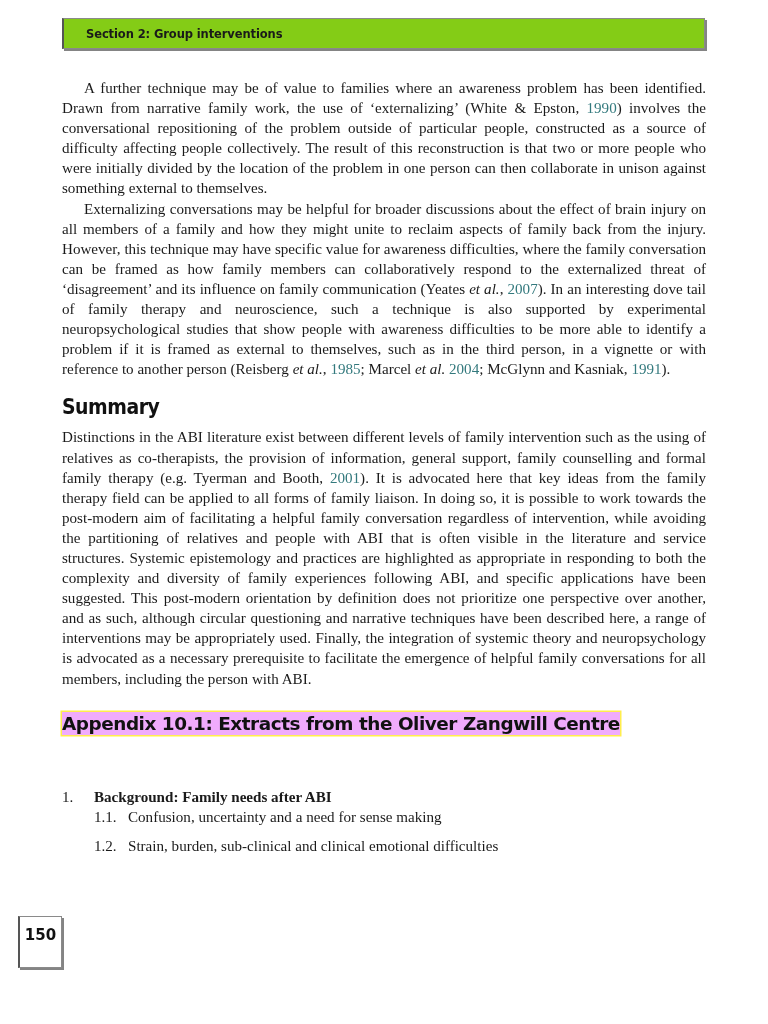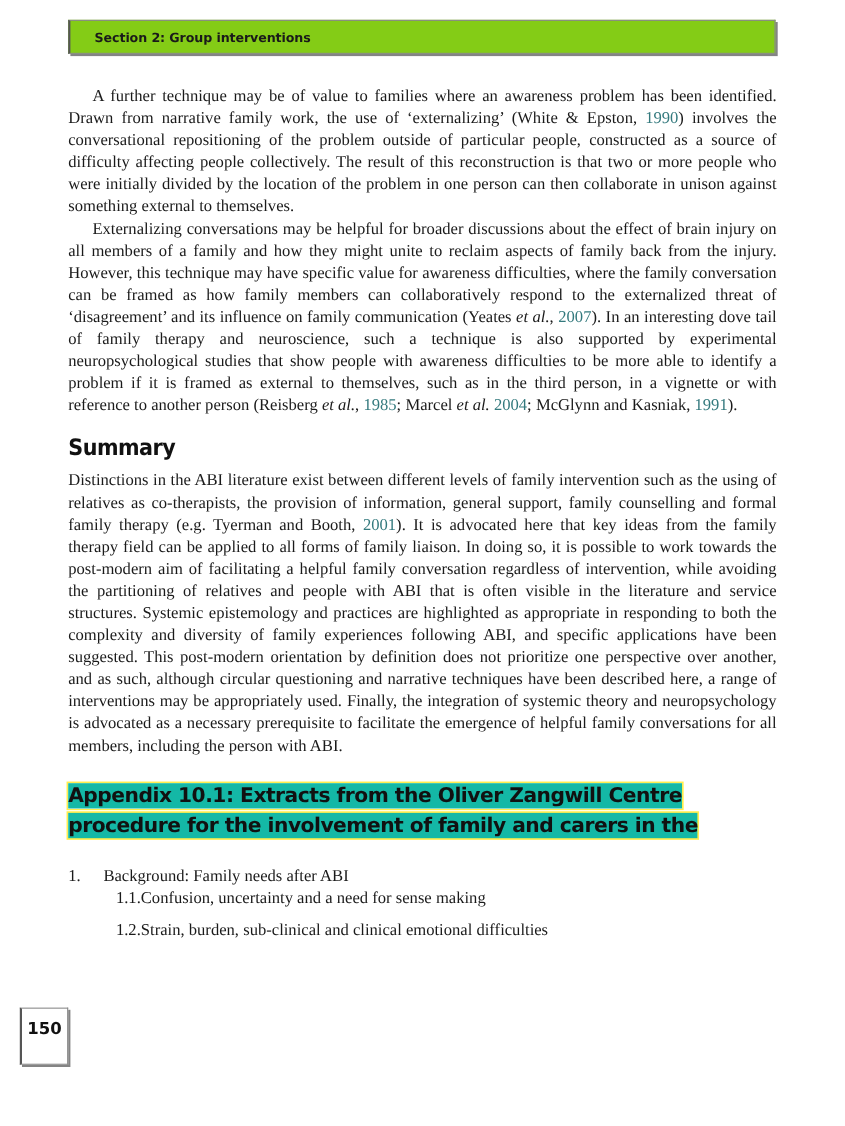--- a/index.html
+++ b/index.html
@@ -86,43 +86,43 @@
   .appendix {
     margin-top: 21px;
     font-family: "DejaVu Sans", sans-serif;
     font-weight: bold;
     font-size: 18.4px;
     line-height: 27px;
     letter-spacing: -0.45px;
     color: #111;
   }
   .appendix .hl {
-    background: #14b8a6;
+    background: #f0abfc;
     box-shadow: 0 0 0 1.5px #ffee4d;
     padding: 1px 0;
   }
 
   
   .list {
     margin-top: 23px;
     font-size: 15.1px;
     line-height: 20.2px;
   }
   .li-row {
     display: flex;
     align-items: flex-start;
   }
   .li-num {
     width: 32px;
     flex: 0 0 32px;
     text-align: left;
   }
-  .li-num.sub { width: 34px; flex: 0 0 34px; text-align: right; }
+  .li-num.sub { width: 34px; flex: 0 0 34px; }
   .li-body { flex: 1 1 auto; }
-  .li-title { font-weight: normal; }
+  .li-title { font-weight: bold; }
   .sub-block { margin-left: 32px; }
   .sub-row { display: flex; align-items: flex-start; }
   .gap-9 { margin-top: 9px; }
 
   
   .folio {
     position: absolute;
     left: 18px;
     top: 916px;
     width: 44px;
@@ -158,21 +158,21 @@
     <p class="body"><span>A further technique may be of value to families where an awareness problem has been identified. Drawn from narrative family work, the use of ‘externalizing’ (White &amp; Epston, </span><span class="ref">1990</span><span>) involves the conversational repositioning of the problem outside of particular people, constructed as a source of difficulty affecting people collectively. The result of this reconstruction is that two or more people who were initially divided by the location of the problem in one person can then collaborate in unison against something external to themselves.</span></p>
 
     <p class="body"><span>Externalizing conversations may be helpful for broader discussions about the effect of brain injury on all members of a family and how they might unite to reclaim aspects of family back from the injury. However, this technique may have specific value for awareness difficulties, where the family conversation can be framed as how family members can collaboratively respond to the externalized threat of ‘disagreement’ and its influence on family communication (Yeates </span><span class="it">et al.</span><span>, </span><span class="ref">2007</span><span>). In an interesting dove tail of family therapy and neuroscience, such a technique is also supported by experimental neuropsychological studies that show people with awareness difficulties to be more able to identify a problem if it is framed as external to themselves, such as in the third person, in a vignette or with reference to another person (Reisberg </span><span class="it">et al.</span><span>, </span><span class="ref">1985</span><span>; Marcel </span><span class="it">et al.</span><span> </span><span class="ref">2004</span><span>; McGlynn and Kasniak, </span><span class="ref">1991</span><span>).</span></p>
 
     <h2 class="summary">Summary</h2>
 
     <p class="body cont"><span>Distinctions in the ABI literature exist between different levels of family intervention such as the using of relatives as co-therapists, the provision of information, general support, family counselling and formal family therapy (e.g. Tyerman and Booth, </span><span class="ref">2001</span><span>). It is advocated here that key ideas from the family therapy field can be applied to all forms of family liaison. In doing so, it is possible to work towards the post-modern aim of facilitating a helpful family conversation regardless of intervention, while avoiding the partitioning of relatives and people with ABI that is often visible in the literature and service structures. Systemic epistemology and practices are highlighted as appropriate in responding to both the complexity and diversity of family experiences following ABI, and specific applications have been suggested. This post-modern orientation by definition does not prioritize one perspective over another, and as such, although circular questioning and narrative techniques have been described here, a range of interventions may be appropriately used. Finally, the integration of systemic theory and neuropsychology is advocated as a necessary prerequisite to facilitate the emergence of helpful family conversations for all members, including the person with ABI.</span></p>
 
     <div class="appendix">
       <span class="hl">Appendix 10.1: Extracts from the Oliver Zangwill Centre</span><br>
-      <span class="hl">procedure for the involvement of family and carers in the</span><br>
+      <br>
     </div>
 
     <div class="list">
 
       <div class="li-row">
         <span class="li-num">1.</span>
         <span class="li-body li-title">Background: Family needs after ABI</span>
       </div>
 
       <div class="sub-block">

